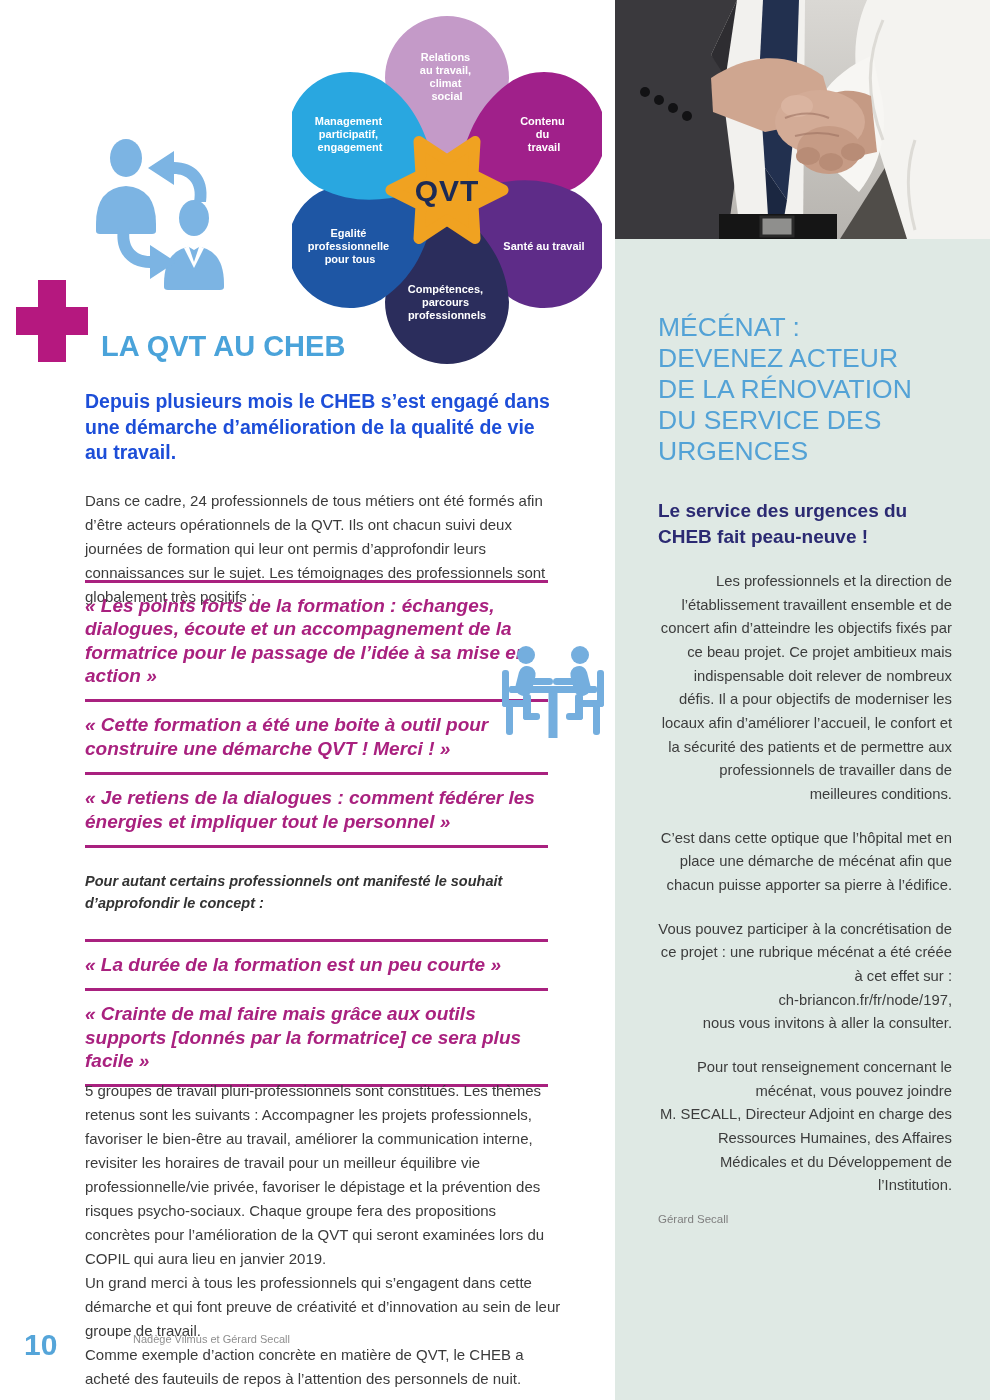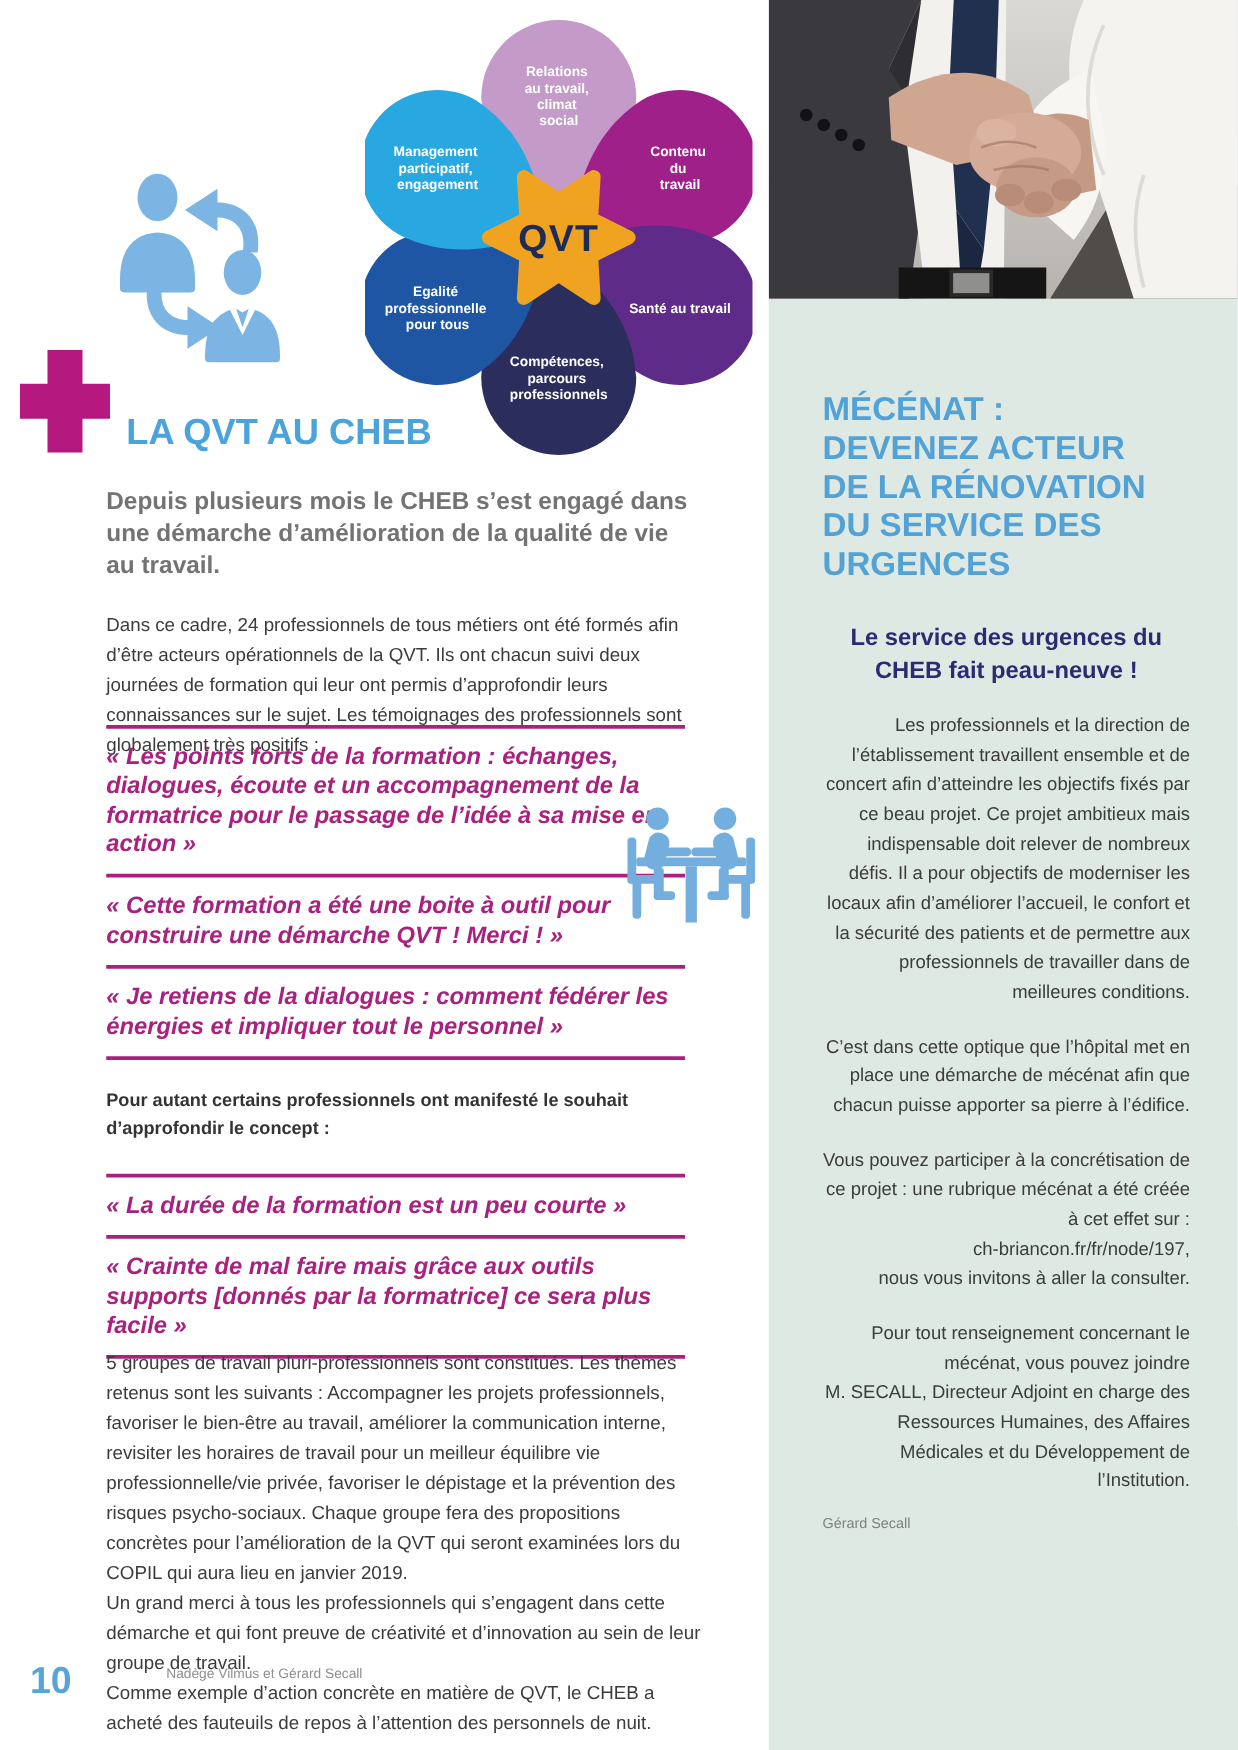--- a/index.html
+++ b/index.html
@@ -15,40 +15,40 @@
   .plus-icon { position:absolute; left:16px; top:280px; width:72px; height:82px; }
   .plus-icon .pv { position:absolute; left:22px; top:0; width:28px; height:82px; background:#b5187f; }
   .plus-icon .ph { position:absolute; left:0; top:27px; width:72px; height:28px; background:#b5187f; }
 
   .flower { position:absolute; left:292px; top:12px; }
   .petal-label { font-size:11px; font-weight:bold; fill:#ffffff; text-anchor:middle; }
   .qvt-star { fill:#f0a221; stroke:#f0a221; stroke-width:11; stroke-linejoin:round; }
   .qvt-center-label { font-size:30px; font-weight:bold; fill:#1d2b55; text-anchor:middle; letter-spacing:1px; }
 
   .article-title { position:absolute; left:85px; top:330px; font-size:29px; font-weight:bold; color:#4aa3da;margin-left:16px; }
-  .lead { position:absolute; left:85px; top:389px; width:472px; font-size:19.5px; line-height:1.32; font-weight:bold; color:#737373; }
+  .lead { position:absolute; left:85px; top:389px; width:472px; font-size:19.5px; line-height:1.32; font-weight:bold; color:#1d4ed8; }
   .intro { position:absolute; left:85px; top:489px; width:478px; font-size:15px; line-height:1.6; color:#3b3b3b; }
 
   .quotes { position:absolute; left:85px; top:580px; width:463px; }
   .rule { height:3px; background:#a9217f; }
   .quote { padding:11px 0 12px; font-size:19px; line-height:1.23; font-style:italic; font-weight:600; color:#a9217f; }
-  .note { padding:22px 0 24px; font-size:14.5px; line-height:1.55; font-weight:bold; color:#333333; }
+  .note { padding:22px 0 24px; font-size:14.5px; line-height:1.55; font-style:italic; font-weight:bold; color:#333333; }
 
   .meeting-icon { position:absolute; left:497px; top:642px; }
 
   .body-text { position:absolute; left:85px; top:1079px; width:476px; font-size:15px; line-height:1.6; color:#3b3b3b; white-space:pre-line; }
   .byline-left { position:absolute; left:85px; top:1333px; font-size:11px; color:#8f8f8f;margin-left:48px; }
   .page-number { position:absolute; left:24px; top:1328px; font-size:30px; font-weight:bold; color:#55a5d9; }
 
   
   .right-panel { position:absolute; left:615px; top:0; width:375px; height:1400px; background:#dfe9e4; }
   .photo { display:block; width:375px; height:239px; }
   .right-content { padding:73px 38px 0 43px; }
-  .mecenat-title { font-size:26.5px; font-weight:bold; line-height:1.17; color:#53a2d6; white-space:pre-line; }
-  .mecenat-subtitle { margin-top:31px; font-size:19px; font-weight:bold; line-height:1.37; color:#2b2a72; white-space:pre-line;text-align:center; }
+  .mecenat-title { font-size:26.5px; font-weight:normal; line-height:1.17; color:#53a2d6; white-space:pre-line; }
+  .mecenat-subtitle { margin-top:31px; font-size:19px; font-weight:bold; line-height:1.37; color:#2b2a72; white-space:pre-line; }
   .mecenat-par { margin-top:20px; font-size:14.8px; line-height:1.6; color:#3c3c3c; white-space:pre-line;text-align:right; }
   .byline-right { margin-top:15px; font-size:11.5px; color:#7f7f7f; }
 </style>
 </head>
 <body>
 
 <div class="page">
 
   <svg class="people-icon" width="148" height="152" viewBox="0 0 148 152">
     <g fill="#7cb4e3">

